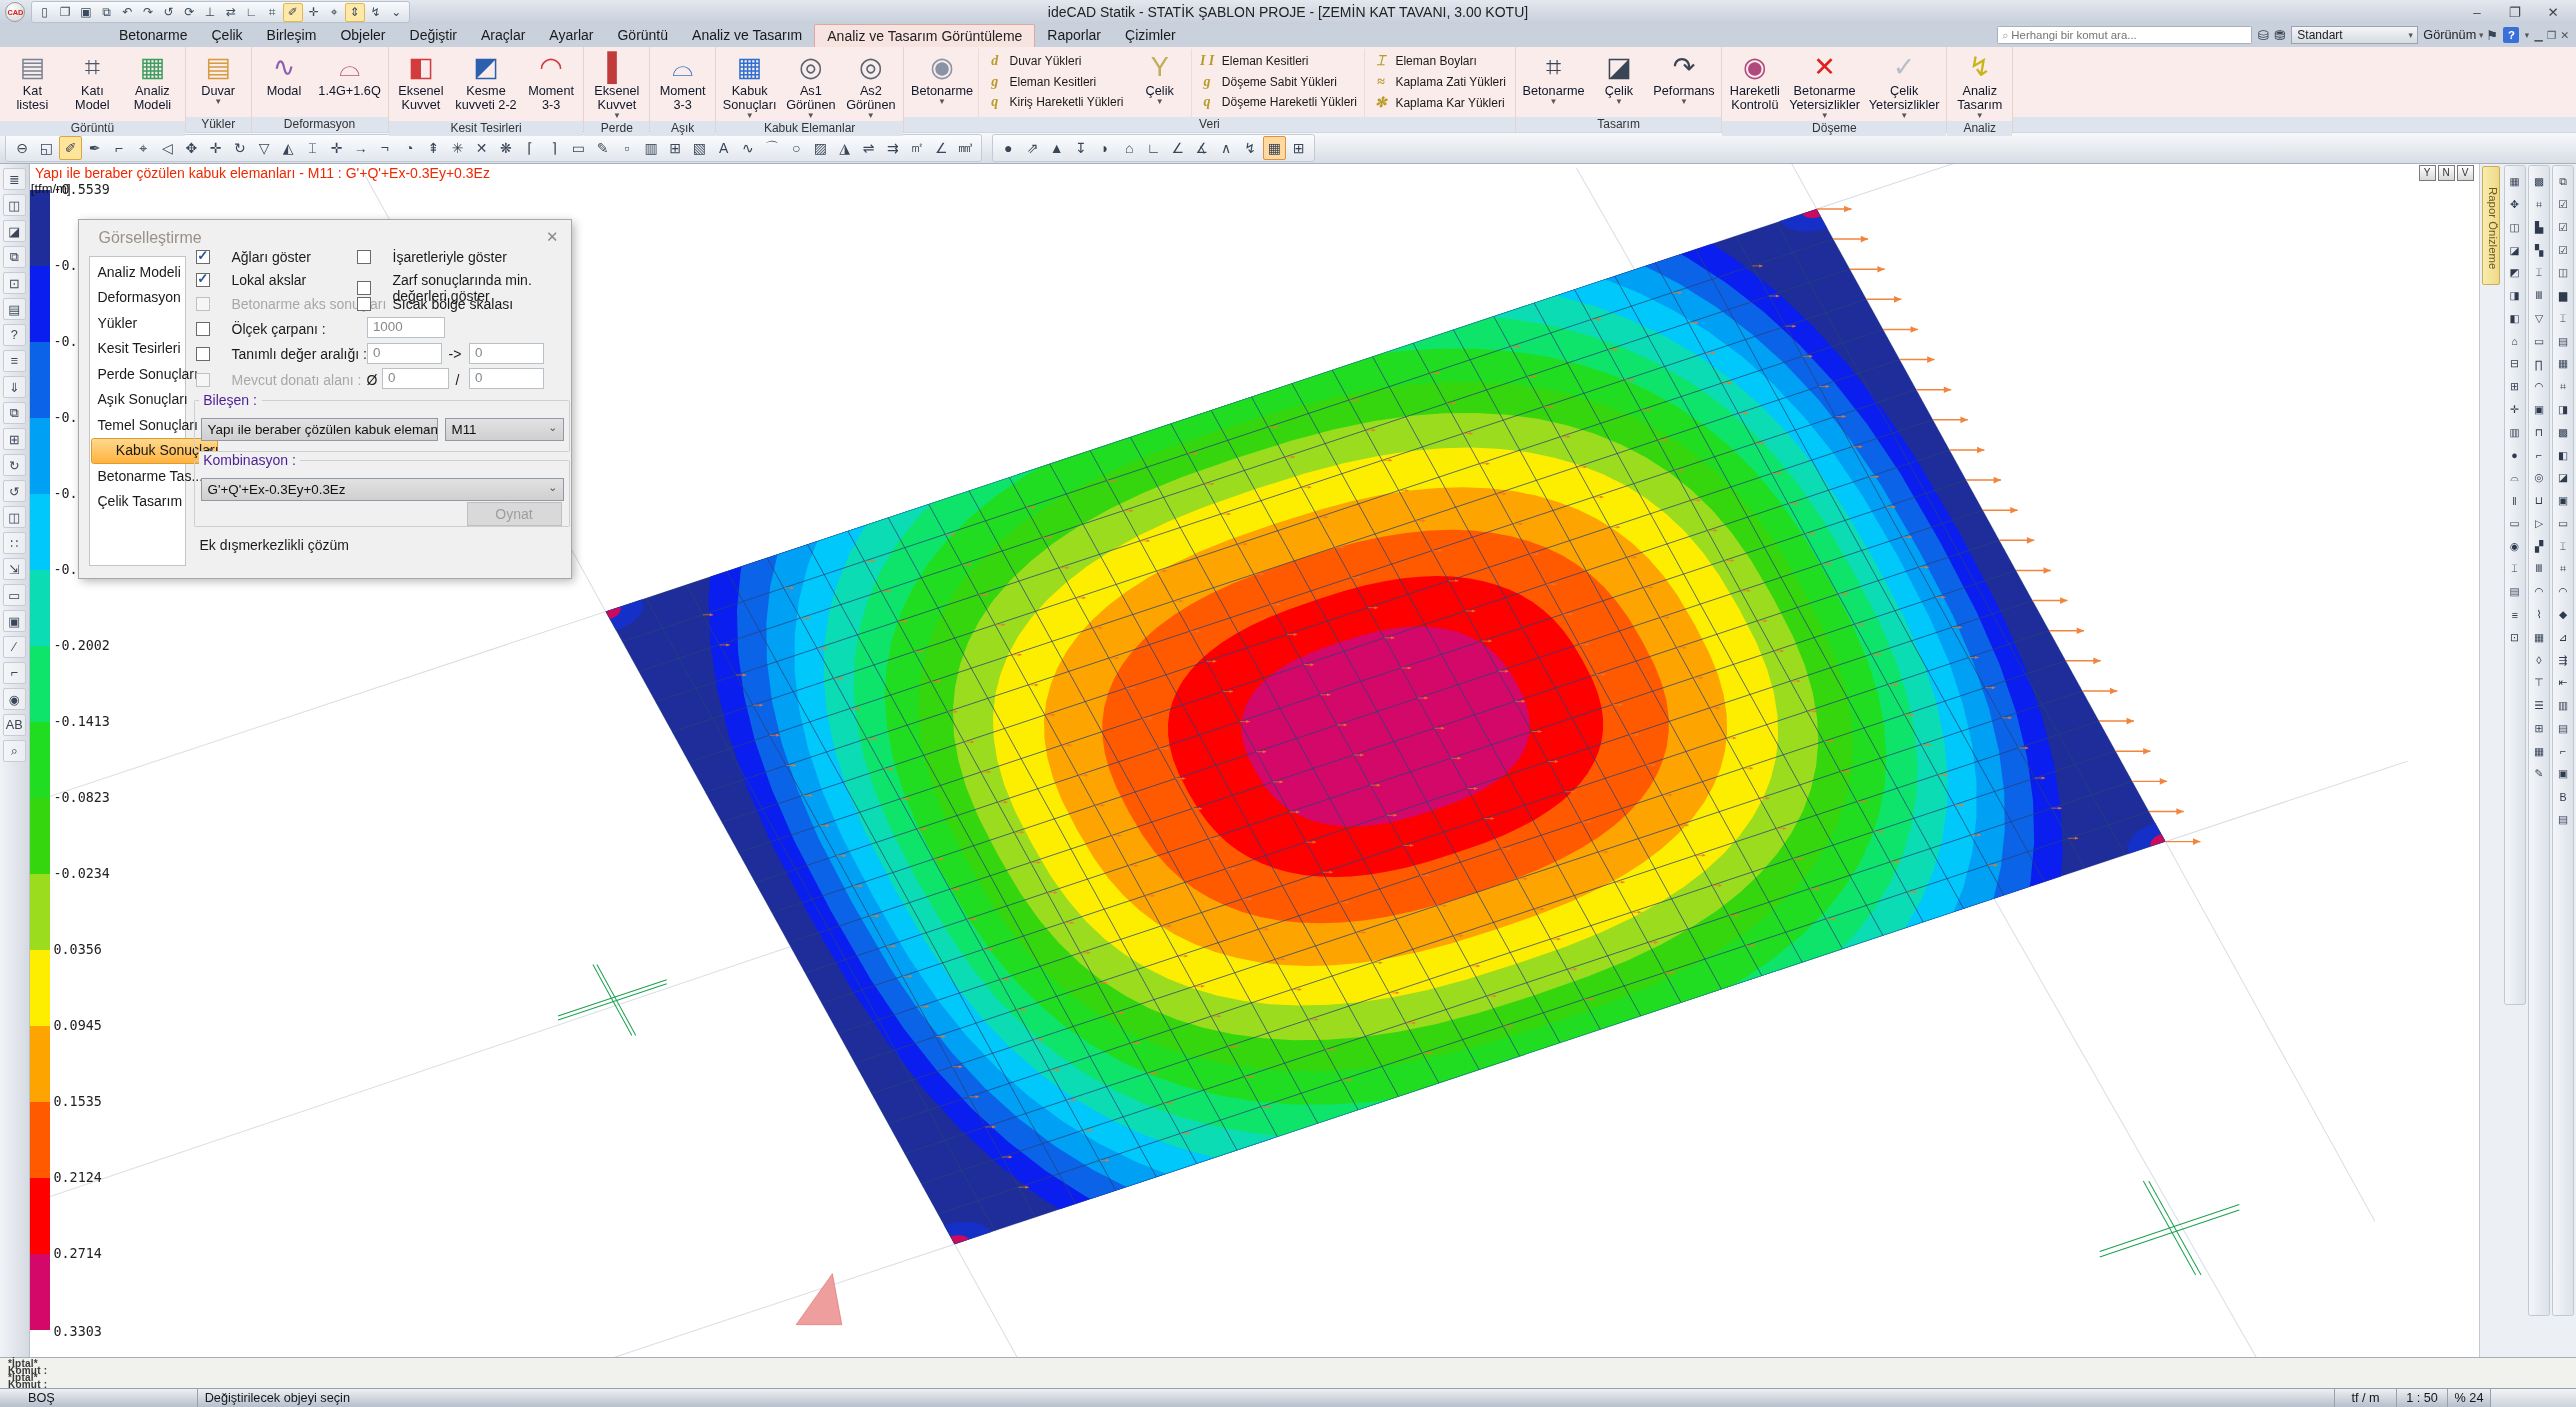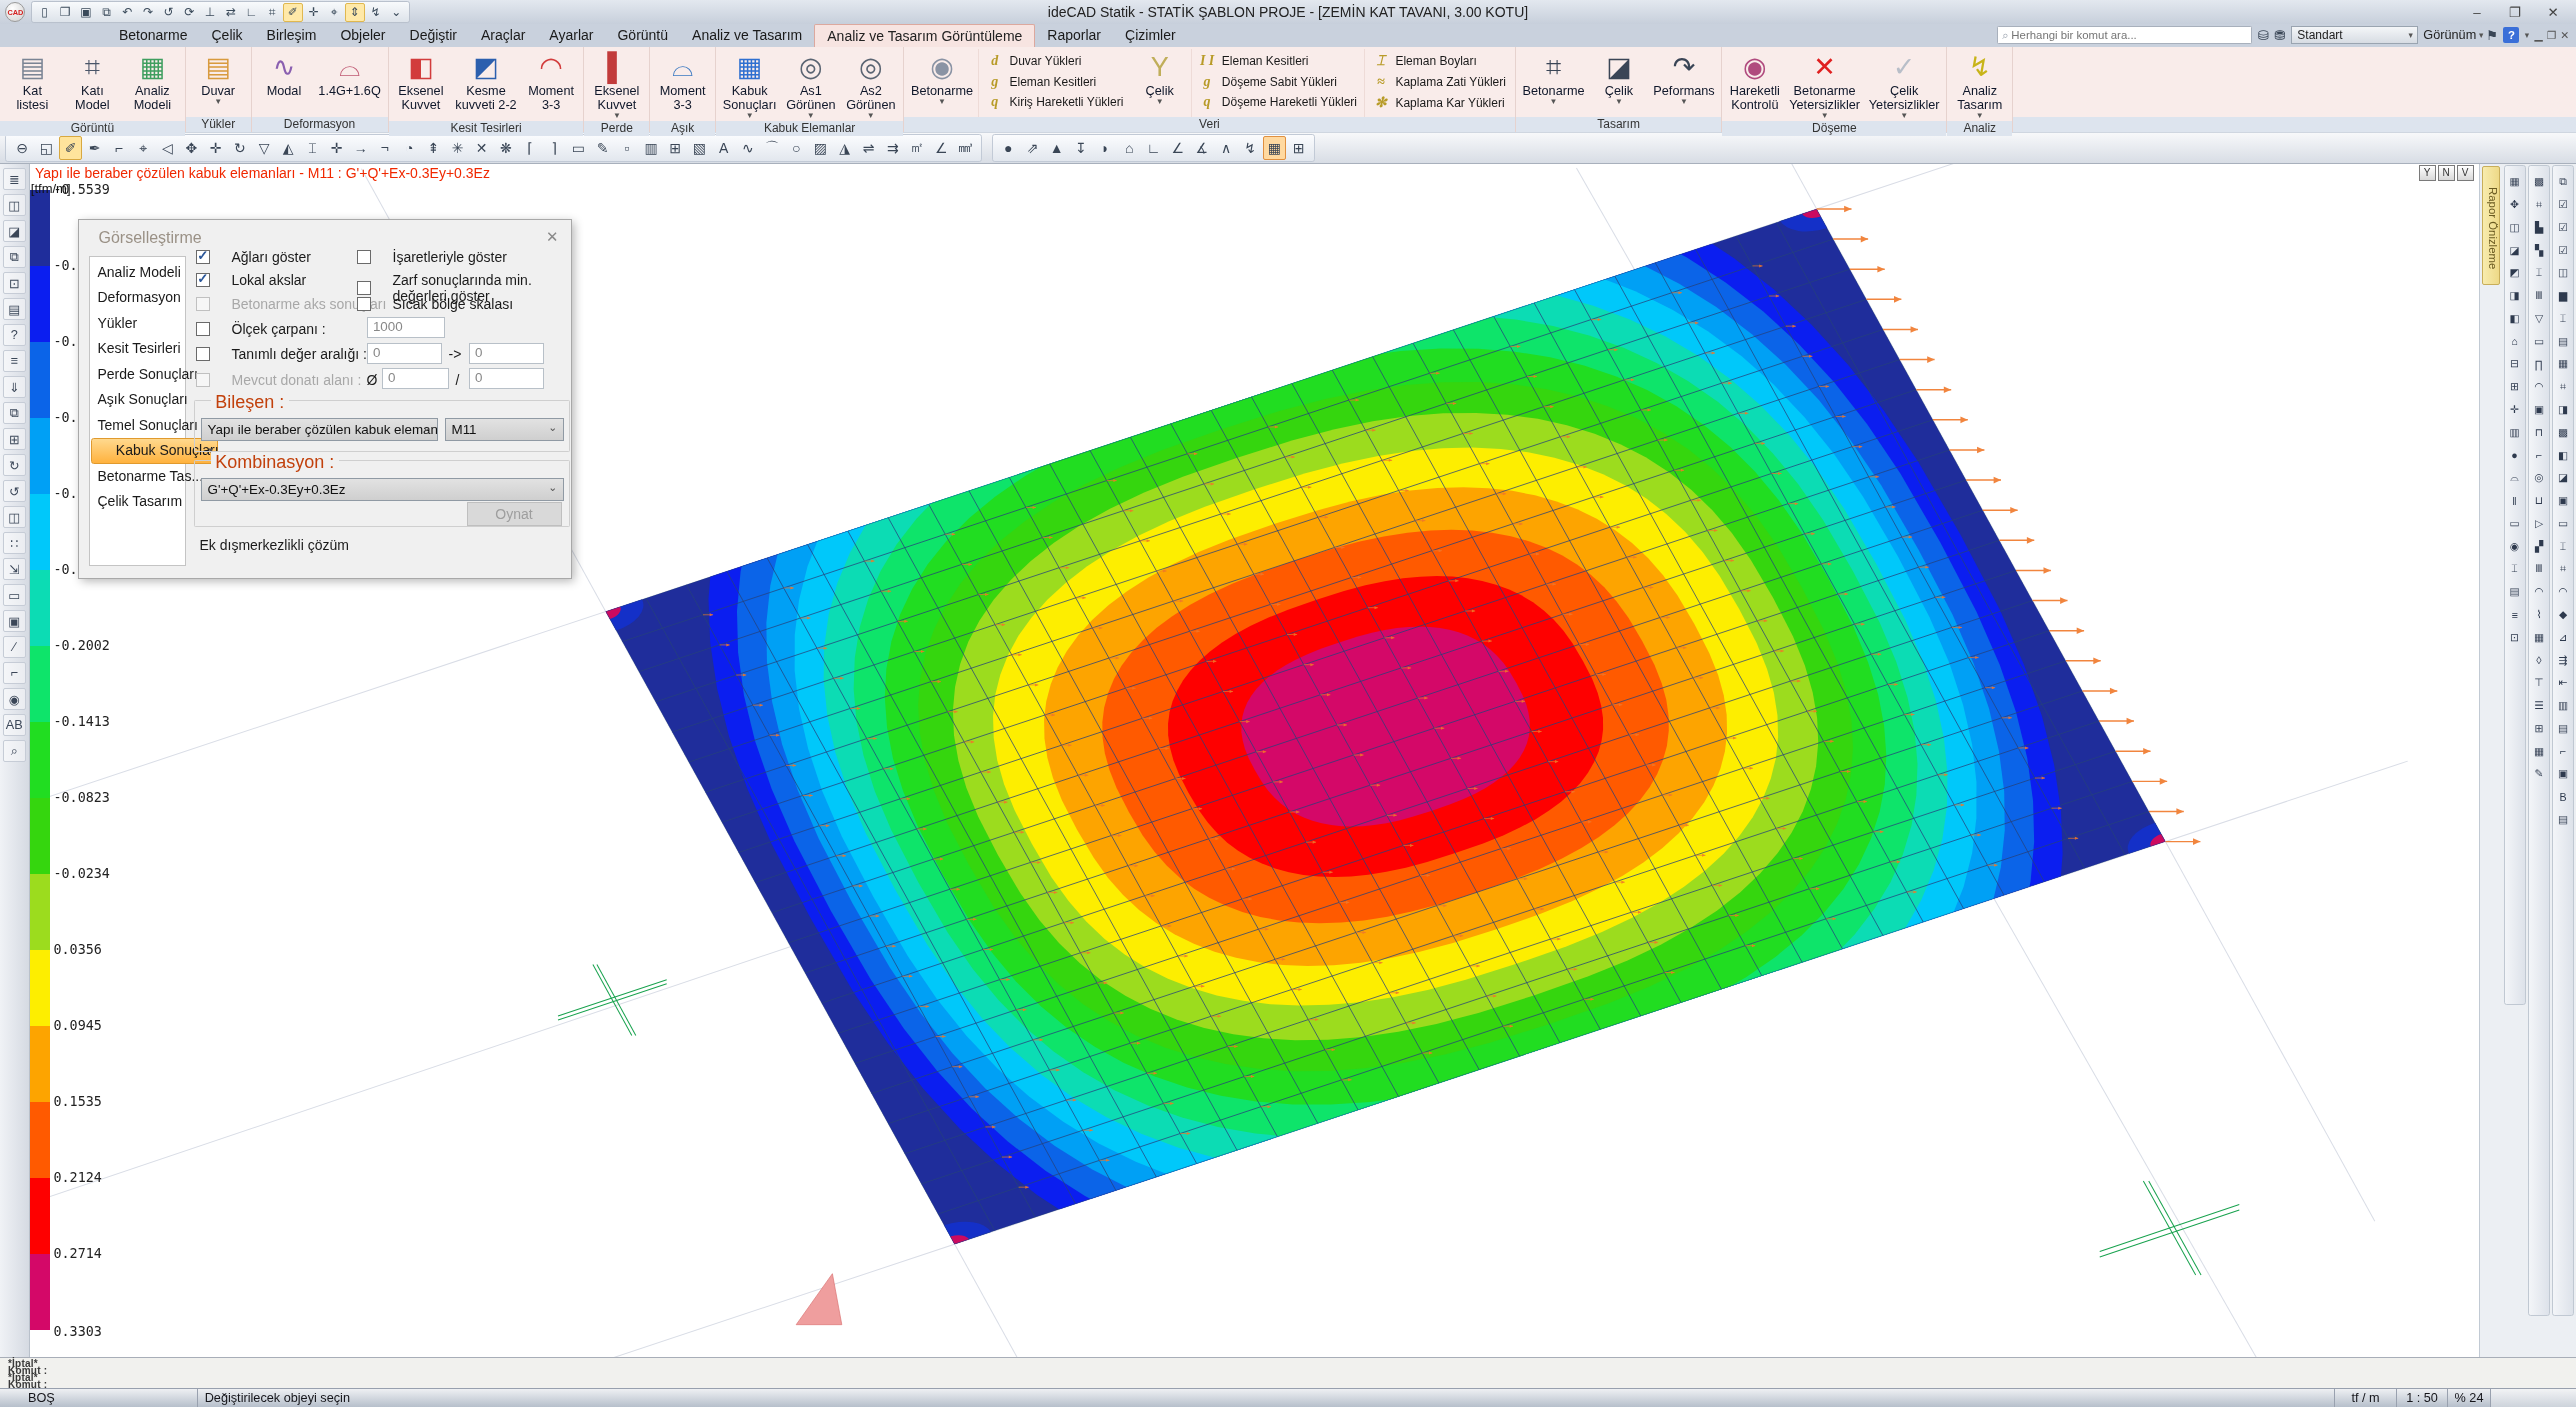--- a/index.html
+++ b/index.html
@@ -90,21 +90,21 @@
   .dnav-item{height:25.5px;line-height:25.5px;padding-left:8px;font-size:14px;color:#1a1a1a;white-space:nowrap}
   .dnav-item.sel{background:linear-gradient(#ffd98e,#ffb23e);border:0.7px solid #e09a2e;border-radius:2.7px;margin:0 1.3px;padding-left:24px}
   .cbrow{position:absolute;display:flex;align-items:center;gap:22px;font-size:14px}
   .cb{width:14px;height:14px;background:#fff;border:1.3px solid #6a6a6a;position:relative;flex:0 0 auto}
   .cb.on::after{content:"✓";position:absolute;left:0.7px;top:-2.7px;font-size:13.4px;color:#2b579a;font-weight:bold}
   .cb.dis{border-color:#c0c0c0;background:#f6f6f6}
   .dis-t{color:#a8a8a8}
   .dfield{position:absolute;height:21px;background:#fff;border:0.7px solid #b8c0c8;font-size:13.4px;color:#888;padding:1.3px 5.4px;font-family:"Liberation Sans",sans-serif}
   .dlbl{position:absolute;font-size:14px;color:#1a1a1a}
   .dgroup{position:absolute;border:0.7px solid #cfcfcf;border-radius:1.3px}
-  .dlegend{position:absolute;top:-9.4px;left:16px;background:#f0f0f0;padding:0 4.7px;font-size:18px;color:#c2410c}
+  .dlegend{position:absolute;top:-9.4px;left:4px;background:#f0f0f0;padding:0 4.7px;font-size:14px;color:#4c1d95}
   .dd{position:absolute;height:23px;background:linear-gradient(#e2e2e2,#cfcfcf);border:0.7px solid #909aa4;font-size:13.4px;color:#111;display:flex;align-items:center;padding:0 20px 0 6px;white-space:nowrap;overflow:hidden}
   .dd::after{content:"⌄";position:absolute;right:5.4px;top:1.3px;font-size:10.7px;color:#555}
   .dbtn{position:absolute;width:95px;height:24px;background:#d9d9d9;border:0.7px solid #bfbfbf;color:#9e9e9e;font-size:14px;display:flex;align-items:center;justify-content:center}
 
   
   .cmd{position:absolute;left:0;right:0;bottom:19px;height:31px;background:#f1f1ee;border-top:0.7px solid #a8aeb8;padding:2px 13px 0 8px;z-index:40}
   .cmd div{font-size:10px;font-weight:bold;color:#3a3a3a;line-height:7px;letter-spacing:0.2px}
   .status{position:absolute;left:0;right:0;bottom:0;height:19px;background:linear-gradient(#eef0f3,#b6bfcb);border-top:0.7px solid #98a0ae;display:flex;align-items:stretch;font-size:12.7px;color:#15151a;z-index:40}
   .sseg{display:flex;align-items:center;border-right:0.7px solid #99a1af;padding:0 6.7px;white-space:nowrap}
   .s1{width:198px;padding-left:28px}

